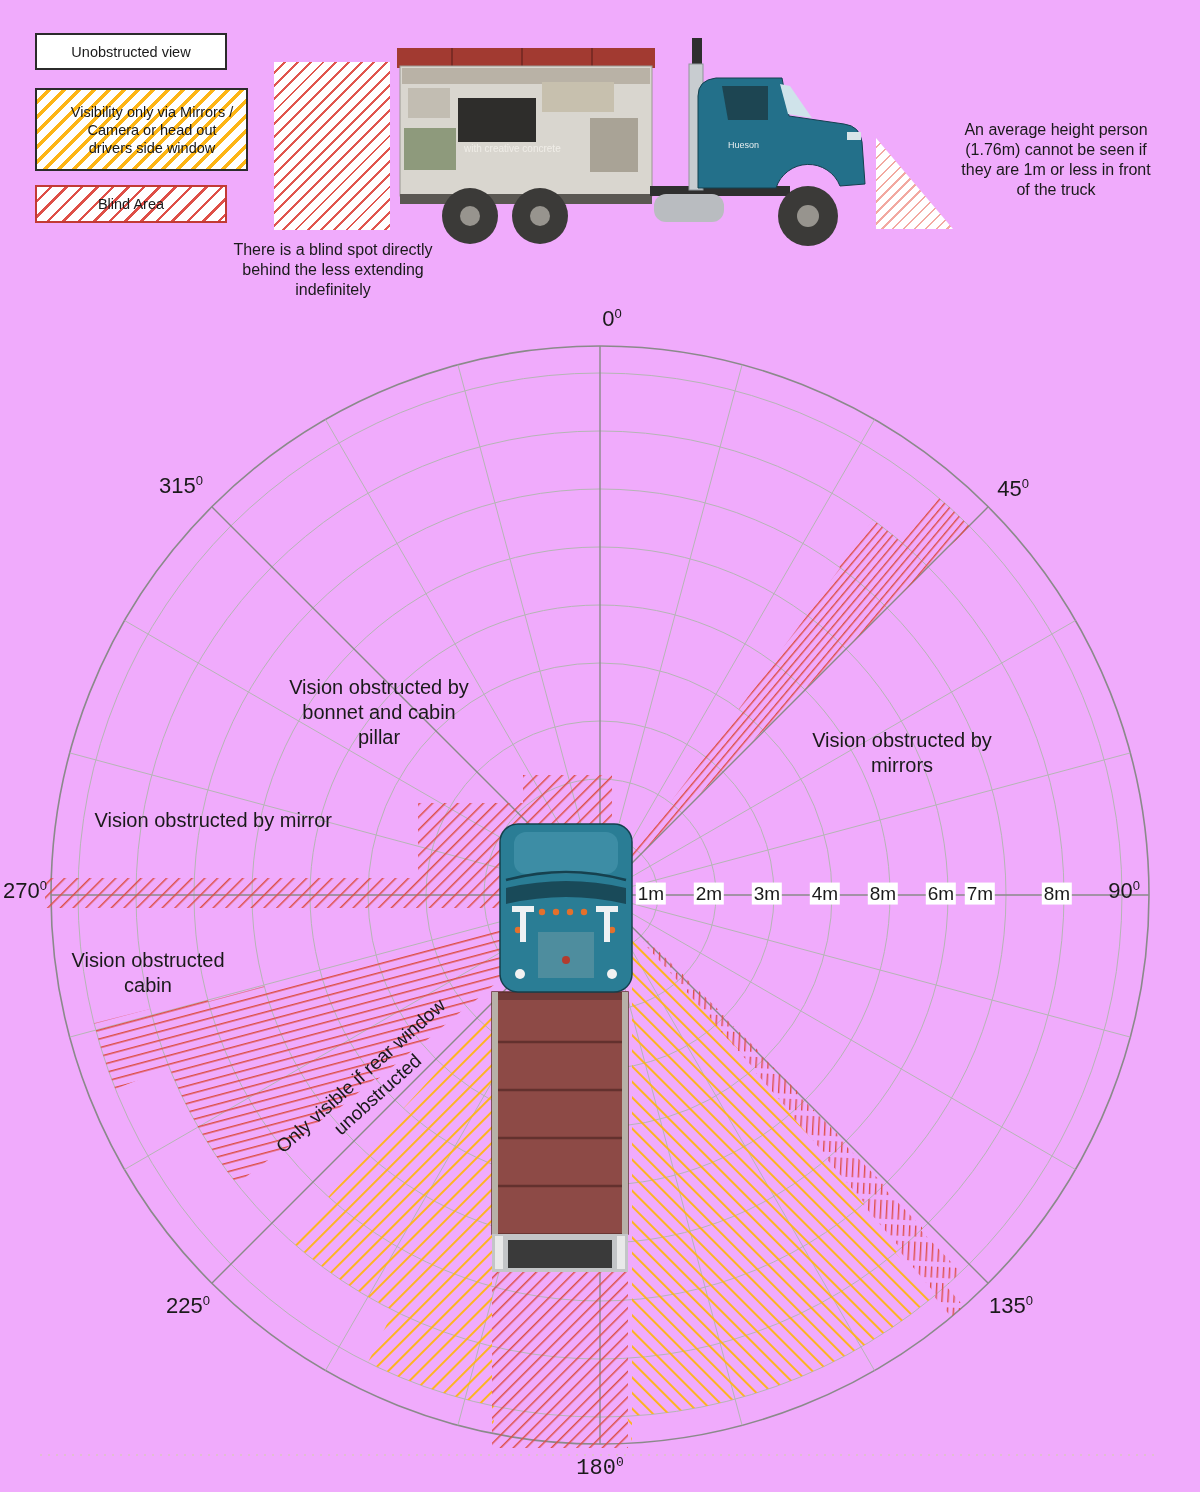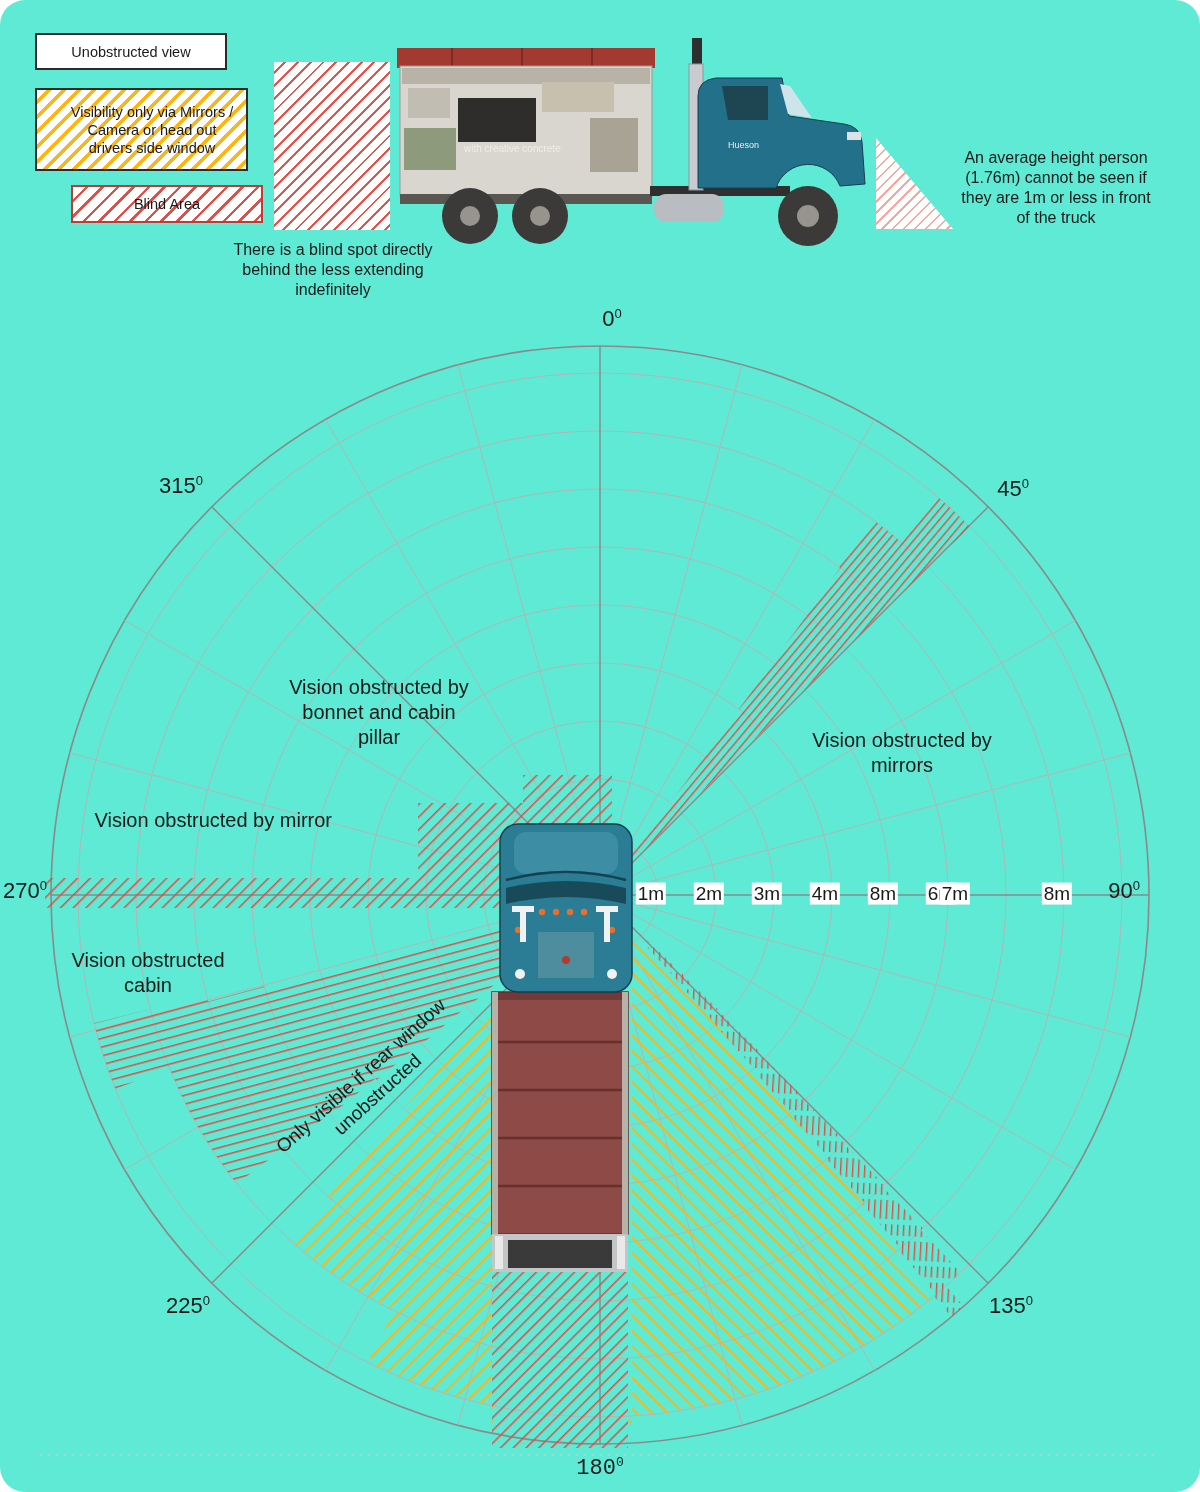--- a/index.html
+++ b/index.html
@@ -1,17 +1,17 @@
 <!DOCTYPE html>
 <html><head>
 <meta charset="utf-8">
 <style>
   html,body{margin:0;padding:0;background:#fff;}
-  .stage{position:relative;width:1200px;height:1492px;background:#5eead4;overflow:hidden;
-         font-family:"Liberation Sans", sans-serif;color:#1a1a1a;border-radius:25px;}
+  .stage{position:relative;width:1200px;height:1492px;background:#f0abfc;overflow:hidden;
+         font-family:"Liberation Sans", sans-serif;color:#1a1a1a;}
   svg{position:absolute;left:0;top:0;}
   .abs{position:absolute;}
   
   .legend-box{position:absolute;left:35px;width:188px;border:2px solid #2b2b2b;
               display:flex;flex-direction:column;justify-content:center;align-items:center;
               text-align:center;font-size:14.5px;line-height:18px;background:#fff;}
   .legend-hatch-yellow{background:repeating-linear-gradient(135deg,#fff 0 7px,#fdb515 7px 10.5px);padding-left:21px;}
   .legend-hatch-red{background:repeating-linear-gradient(135deg,#fff 0 8.5px,#de4f47 8.5px 11px);border-color:#c23a35;}
   
   .red-rect{position:absolute;left:274px;top:62px;width:116px;height:168px;
@@ -150,21 +150,21 @@
   </svg>
 
   <div class="legend-box" style="top:33px;height:33px;">
     <div>Unobstructed view</div>
   </div>
   <div class="legend-box legend-hatch-yellow" style="top:88px;height:79px;">
     <div>Visibility only via Mirrors /</div>
     <div>Camera or head out</div>
     <div>drivers side window</div>
   </div>
-  <div class="legend-box legend-hatch-red" style="top:185px;height:34px;margin-left:36px;">
+  <div class="legend-box legend-hatch-red" style="top:185px;height:34px;">
     <div>Blind Area</div>
   </div>
 
   <div class="red-rect"></div>
   <div class="red-tri"></div>
 
   <svg class="abs" style="left:392px;top:36px;" width="482" height="212" viewBox="0 0 482 212">
     <rect x="5" y="12" width="258" height="20" fill="#a23a31"></rect>
     <line x1="60" y1="12" x2="60" y2="32" stroke="#7c2b24" stroke-width="2"></line>
     <line x1="130" y1="12" x2="130" y2="32" stroke="#7c2b24" stroke-width="2"></line>
@@ -193,21 +193,21 @@
     <circle cx="416" cy="180" r="11" fill="#97948e"></circle>
     <rect x="455" y="96" width="14" height="8" fill="#d8e4e8"></rect>
     <text x="336" y="112" font-size="9" fill="#e8eef0">Hueson</text>
   </svg>
 
   <div class="ann small-ann" style="left:203px;top:240px;width:260px;">
     <div>There is a blind spot directly</div>
     <div>behind the less extending</div>
     <div>indefinitely</div>
   </div>
-  <div class="ann small-ann" style="left:940px;top:148px;width:232px;">
+  <div class="ann small-ann" style="left:940px;top:120px;width:232px;">
     <div>An average height person</div>
     <div>(1.76m) cannot be seen if</div>
     <div>they are 1m or less in front</div>
     <div>of the truck</div>
   </div>
   <div class="ann chart-ann" style="left:253px;top:675px;width:252px;">
     <div>Vision obstructed by</div>
     <div>bonnet and cabin</div>
     <div>pillar</div>
   </div>
@@ -236,16 +236,16 @@
   <div class="deg" style="left:25px;top:891px;"><span>270</span><sup>0</sup></div>
   <div class="deg" style="left:181px;top:486px;"><span>315</span><sup>0</sup></div>
 
   <div id="m-labels">
       <span class="m-label" style="left: 651px; top: 894px;">1m</span>
       <span class="m-label" style="left: 709px; top: 894px;">2m</span>
       <span class="m-label" style="left: 767px; top: 894px;">3m</span>
       <span class="m-label" style="left: 825px; top: 894px;">4m</span>
       <span class="m-label" style="left: 883px; top: 894px;">8m</span>
       <span class="m-label" style="left: 941px; top: 894px;">6m</span>
-      <span class="m-label" style="left: 955px; top: 894px;">7m</span>
+      <span class="m-label" style="left: 980px; top: 894px;">7m</span>
       <span class="m-label" style="left: 1057px; top: 894px;">8m</span>
     </div>
 </div>
 
 </body></html>

